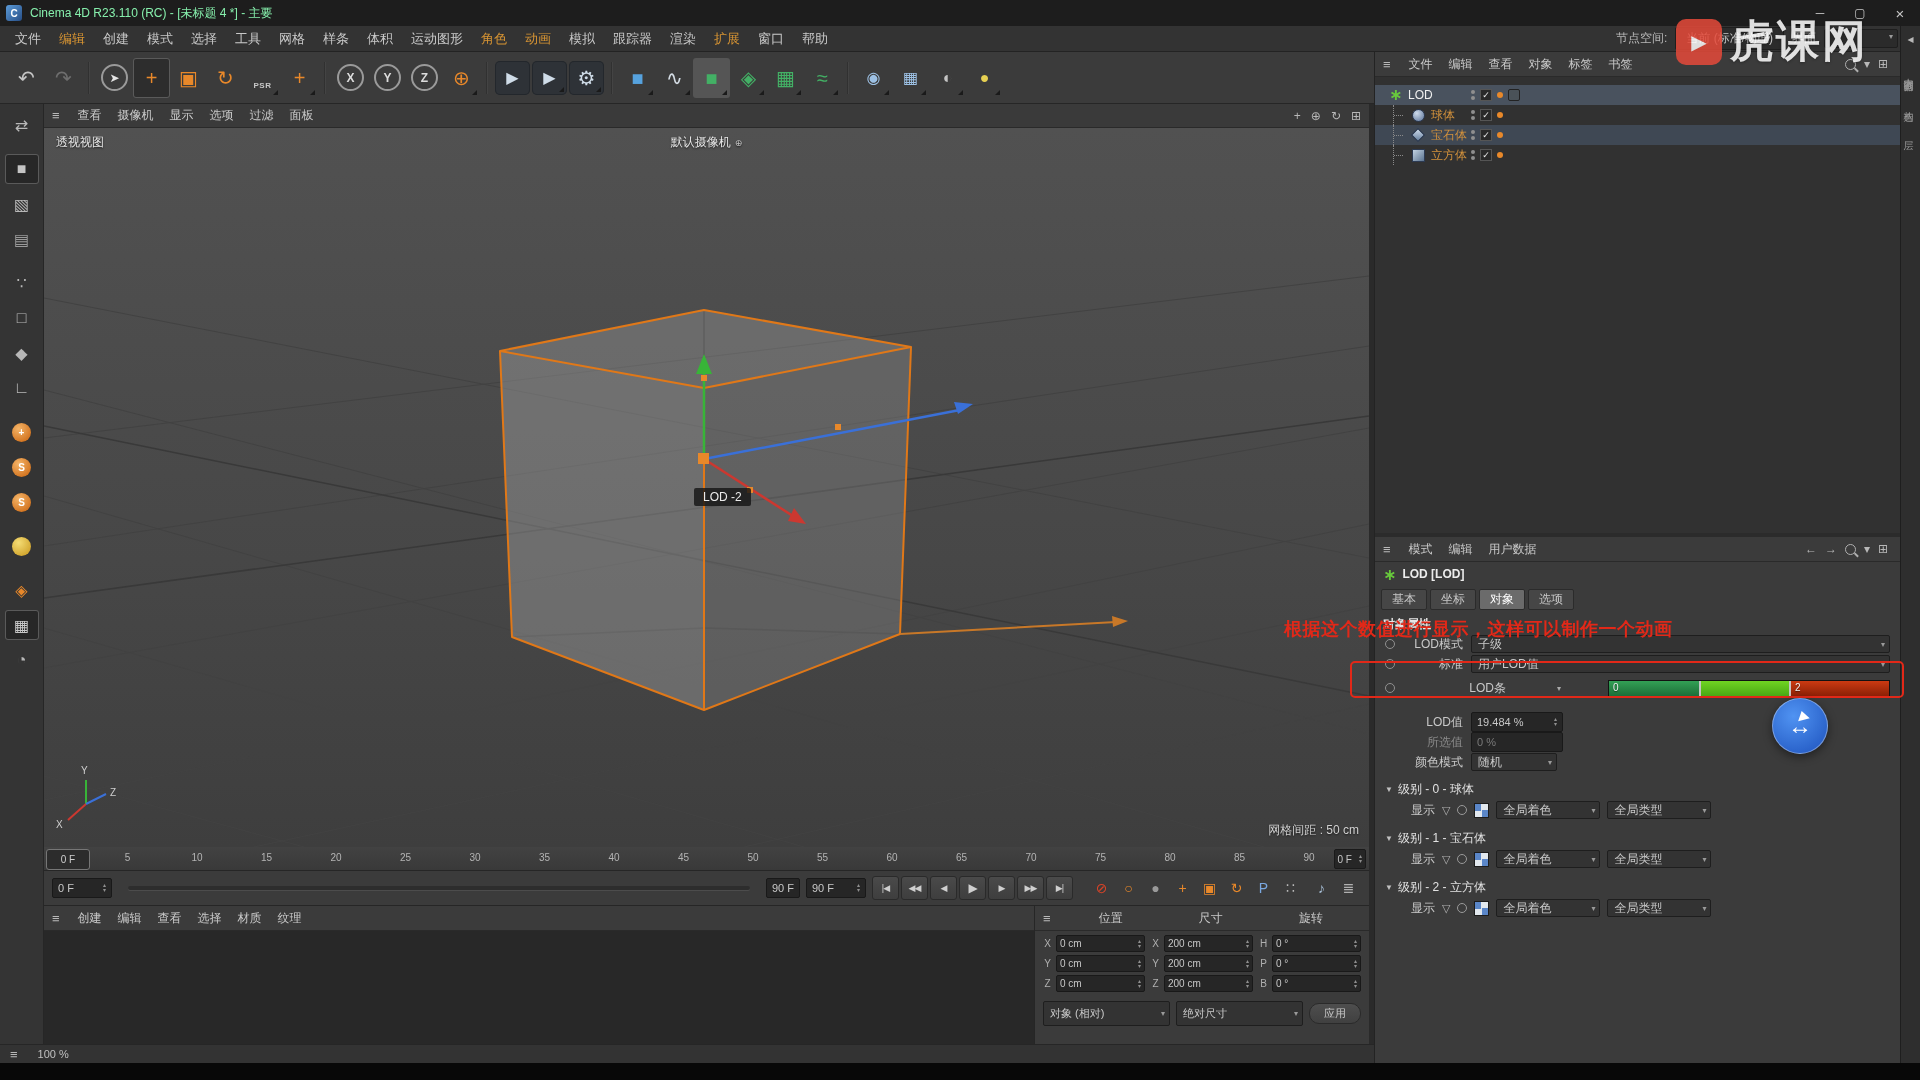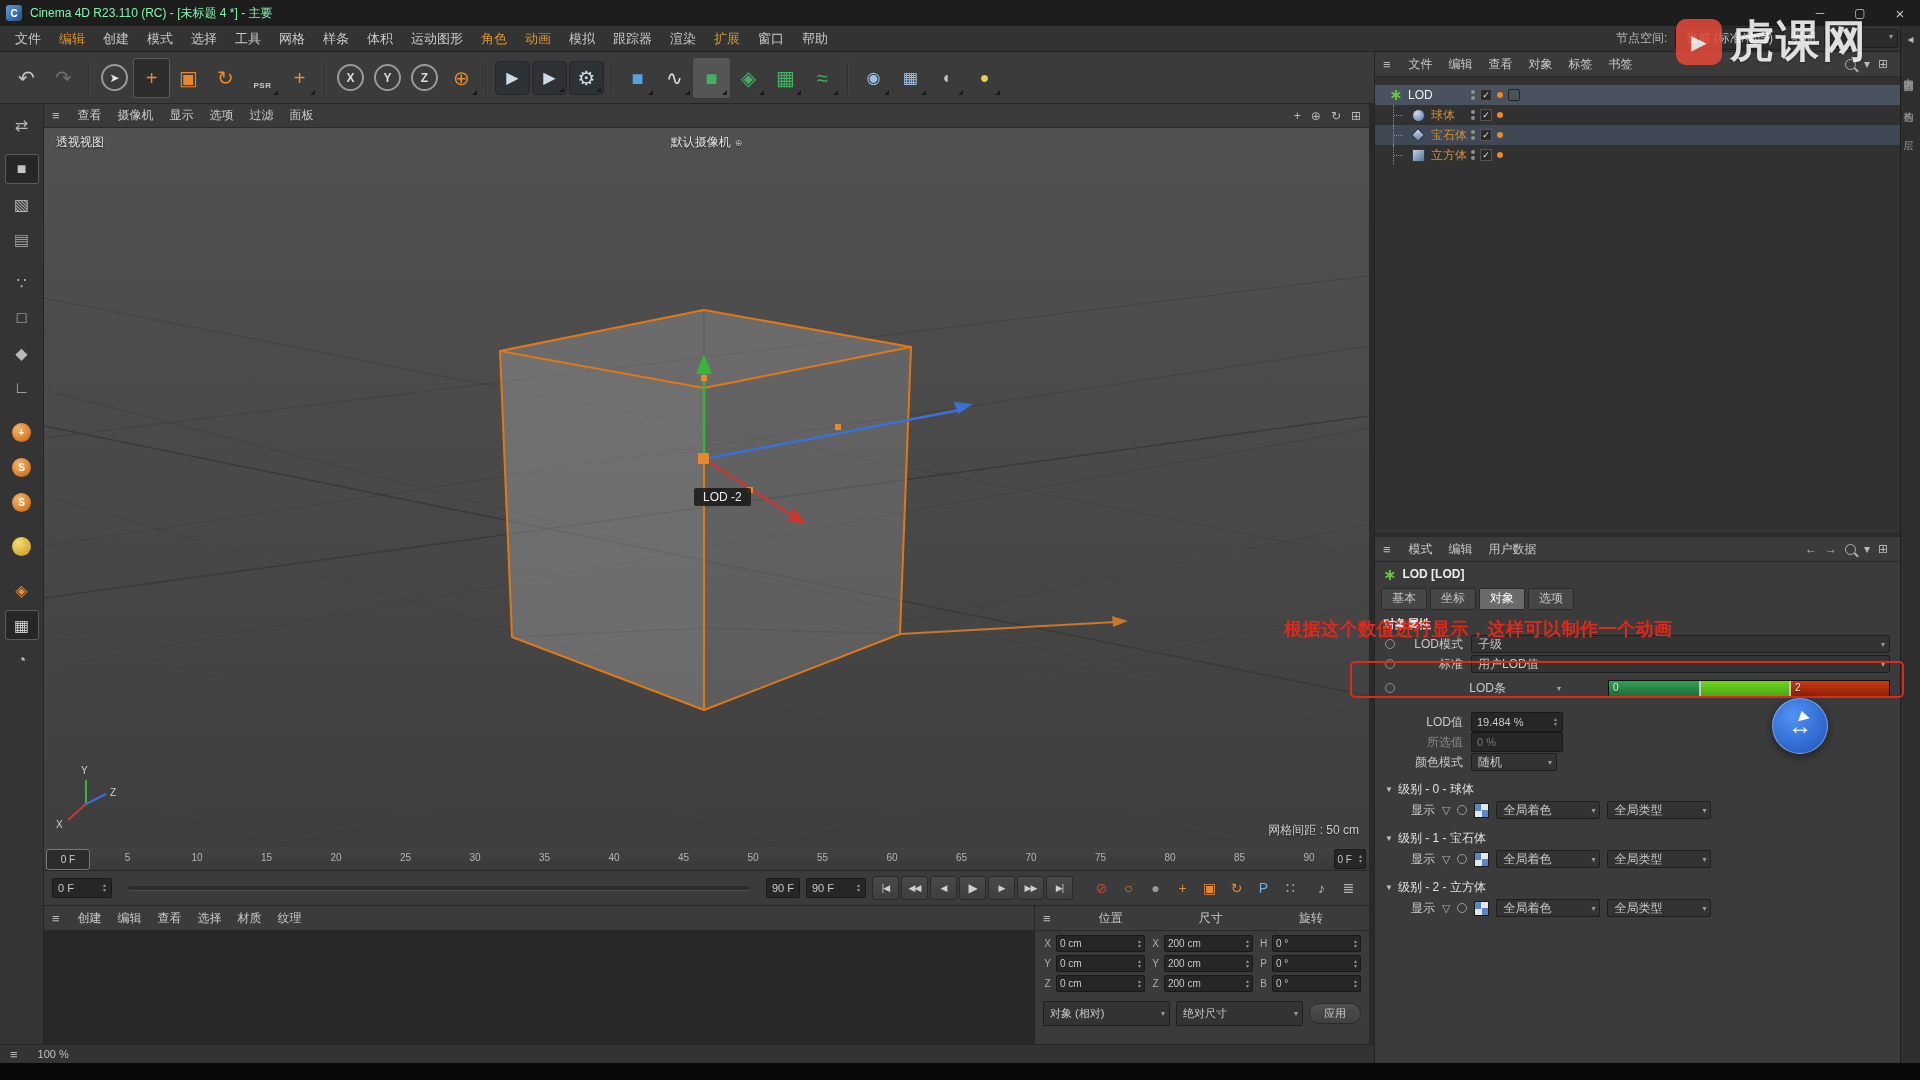--- a/index.html
+++ b/index.html
@@ -129,21 +129,21 @@
   .ochk{width:12px;height:12px;background:#2a2a2a;border:1px solid #555;color:#e8e8e8;font-size:9px;
         display:flex;align-items:center;justify-content:center;box-sizing:border-box;}
   .odoto{width:6px;height:6px;border-radius:50%;background:#e8882a;}
   .otag{width:12px;height:12px;background:#4a5258;border:1px solid #222;border-radius:2px;box-sizing:border-box;}
   .mag{position:relative;width:9px;height:9px;border:1.5px solid #b0b0b0;border-radius:50%;flex:none;}
   .mag::after{content:"";position:absolute;width:5px;height:1.5px;background:#b0b0b0;transform:rotate(45deg);right:-4px;bottom:-2px;}
   
   .am{position:absolute;left:0;top:481px;width:100%;height:530px;background:#3b3b3b;border-top:4px solid #2b2b2b;box-sizing:border-box;}
   .am-title{display:flex;align-items:center;gap:6px;height:24px;padding-left:8px;color:#ececec;font-size:12px;font-weight:bold;}
   .lodstar{color:#68c93c;font-size:16px;font-weight:bold;}
-  .am-tabs{display:flex;gap:3px;padding:2px 6px;height:22px;}
+  .am-tabs{display:flex;gap:3px;padding:2px 6px;height:22px;align-items:center;}
   .tab{background:#464646;border:1px solid #2b2b2b;border-radius:2px;color:#c6c6c6;font-size:12px;padding:1px 10px;white-space:nowrap;}
   .tab.active{background:#6b6b6b;color:#fff;}
   .am-section{padding:4px 0 2px 8px;color:#e6e6e6;font-size:12px;font-weight:bold;height:16px;}
   .am-row{display:flex;align-items:center;height:20px;padding-left:10px;}
   .lodbar-row{margin-top:3px;height:22px;gap:43px;}
   .kf{width:8px;height:8px;border:1px solid #909090;border-radius:50%;margin-right:6px;flex:none;}
   .kfsp{width:16px;flex:none;}
   .am-label{min-width:62px;text-align:right;color:#c8c8c8;font-size:12px;margin-right:8px;flex:none;white-space:nowrap;}
   .am-label.dim{color:#8a8a8a;}
   .coltri{font-size:8px;color:#aaa;margin-right:4px;}

